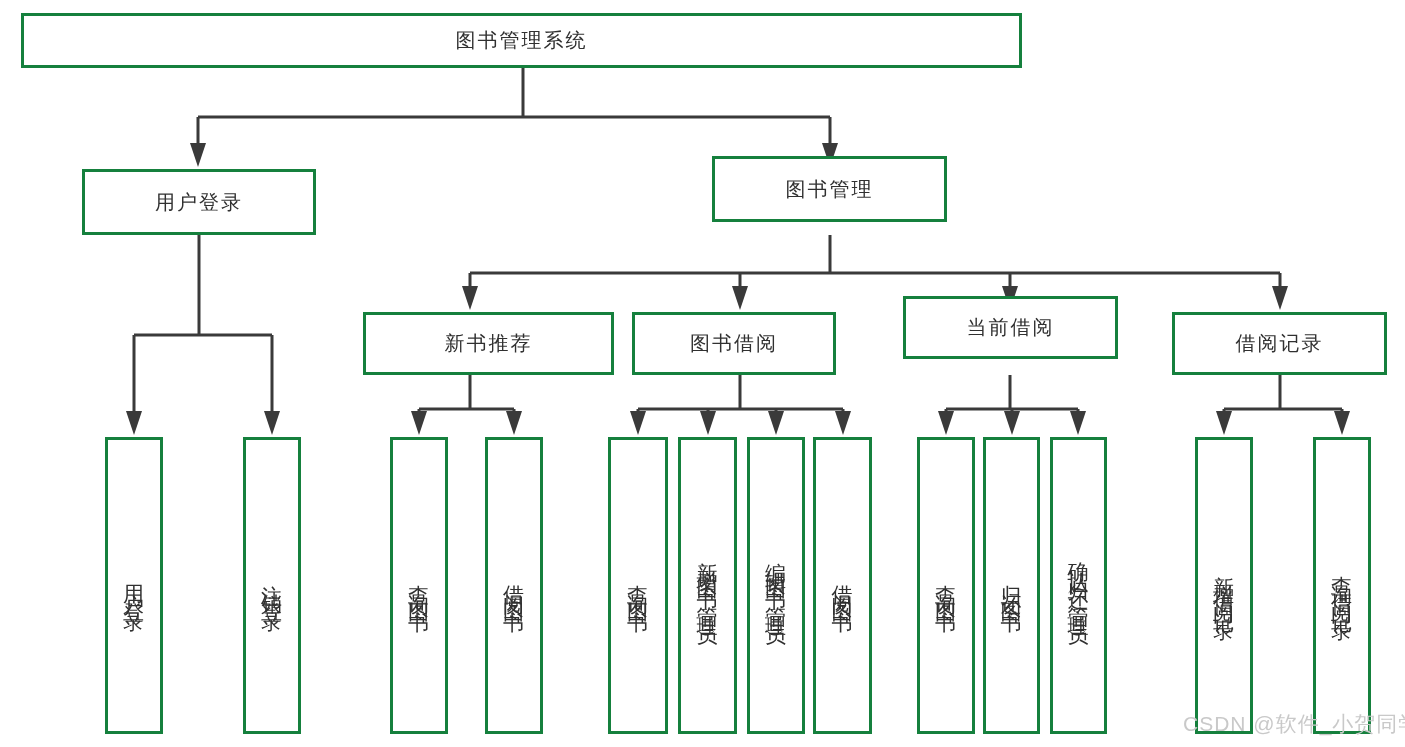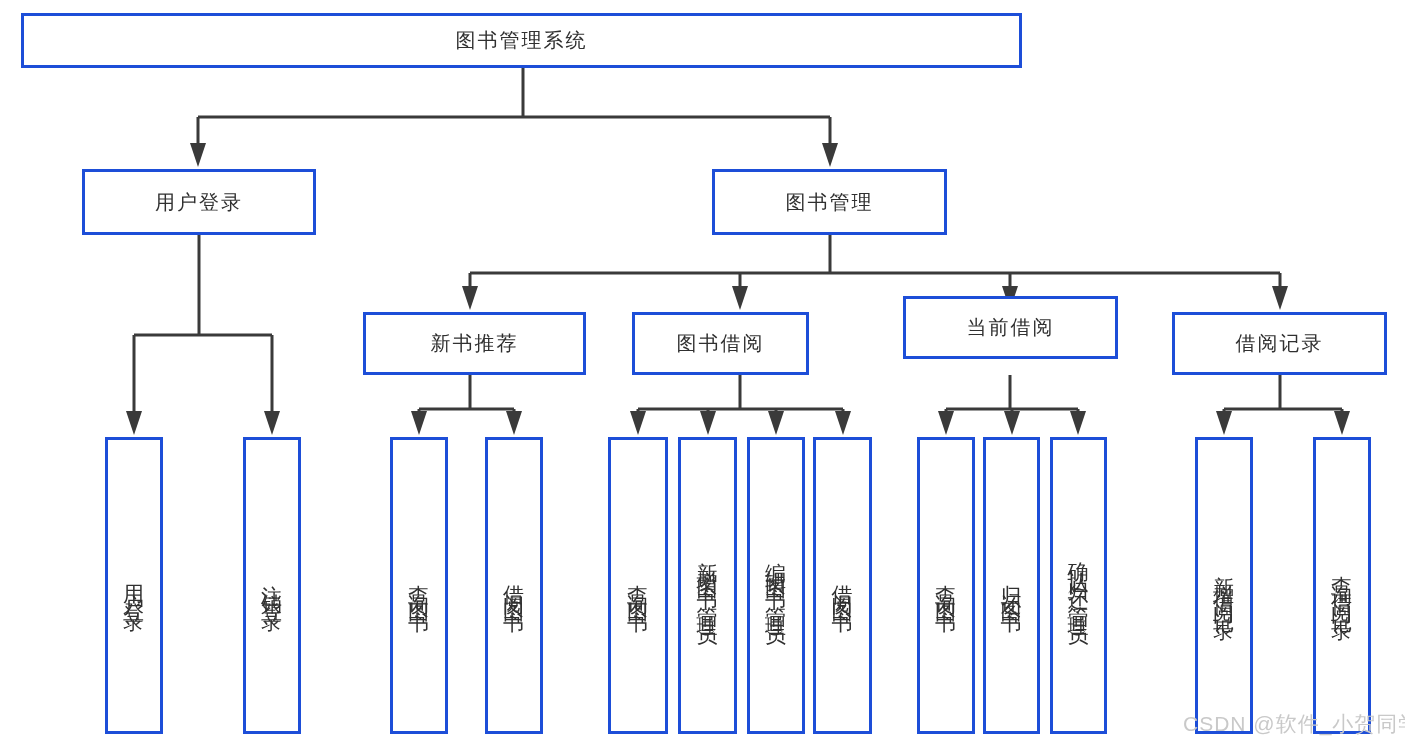--- a/index.html
+++ b/index.html
@@ -3,21 +3,21 @@
 <meta charset="utf-8">
 <style>
   html,body{margin:0;padding:0;background:#ffffff;}
   .canvas{
     position:relative;width:1405px;height:747px;background:#ffffff;
     font-family:"Liberation Sans",sans-serif;overflow:hidden;
   }
   .lines{position:absolute;left:0;top:0;width:1405px;height:747px;}
   .box{
     position:absolute;box-sizing:border-box;background:#ffffff;
-    border:3px solid #1d4ed8;display:flex;align-items:center;justify-content:center;
+    border:3px solid #15803d;display:flex;align-items:center;justify-content:center;
     color:#303030;text-align:center;
   }
   .h{font-size:20px;letter-spacing:2px;white-space:nowrap;}
   .v{
     writing-mode:vertical-rl;text-orientation:mixed;
     font-size:21px;letter-spacing:9px;line-height:1;
   }
   .watermark{
     position:absolute;left:1183px;top:710px;
     font-size:21px;color:#c9c9c9;white-space:nowrap;letter-spacing:1px;
@@ -56,24 +56,24 @@
       <polygon points="1004,411 1020,411 1012,435"></polygon>
       <polygon points="1070,411 1086,411 1078,435"></polygon>
       <polygon points="1216,411 1232,411 1224,435"></polygon>
       <polygon points="1334,411 1350,411 1342,435"></polygon>
     </g>
   </svg>
 
   <div class="box h" style="left:21px;top:13px;width:1001px;height:55px">图书管理系统</div>
 
   <div class="box h" style="left:82px;top:169px;width:234px;height:66px">用户登录</div>
-  <div class="box h" style="left:712px;top:169px;width:235px;height:66px">图书管理</div>
+  <div class="box h" style="left:712px;top:156px;width:235px;height:66px">图书管理</div>
 
-  <div class="box h" style="left:363px;top:312px;width:223px;height:63px">新书推荐</div>
-  <div class="box h" style="left:632px;top:312px;width:177px;height:63px">图书借阅</div>
+  <div class="box h" style="left:363px;top:312px;width:251px;height:63px">新书推荐</div>
+  <div class="box h" style="left:632px;top:312px;width:204px;height:63px">图书借阅</div>
   <div class="box h" style="left:903px;top:296px;width:215px;height:63px">当前借阅</div>
   <div class="box h" style="left:1172px;top:312px;width:215px;height:63px">借阅记录</div>
 
   <div class="box v" style="left:105px;top:437px;width:58px;height:297px">用户登录</div>
   <div class="box v" style="left:243px;top:437px;width:58px;height:297px">注销登录</div>
 
   <div class="box v" style="left:390px;top:437px;width:58px;height:297px">查询图书</div>
   <div class="box v" style="left:485px;top:437px;width:58px;height:297px">借阅图书</div>
 
   <div class="box v" style="left:608px;top:437px;width:60px;height:297px">查询图书</div>

